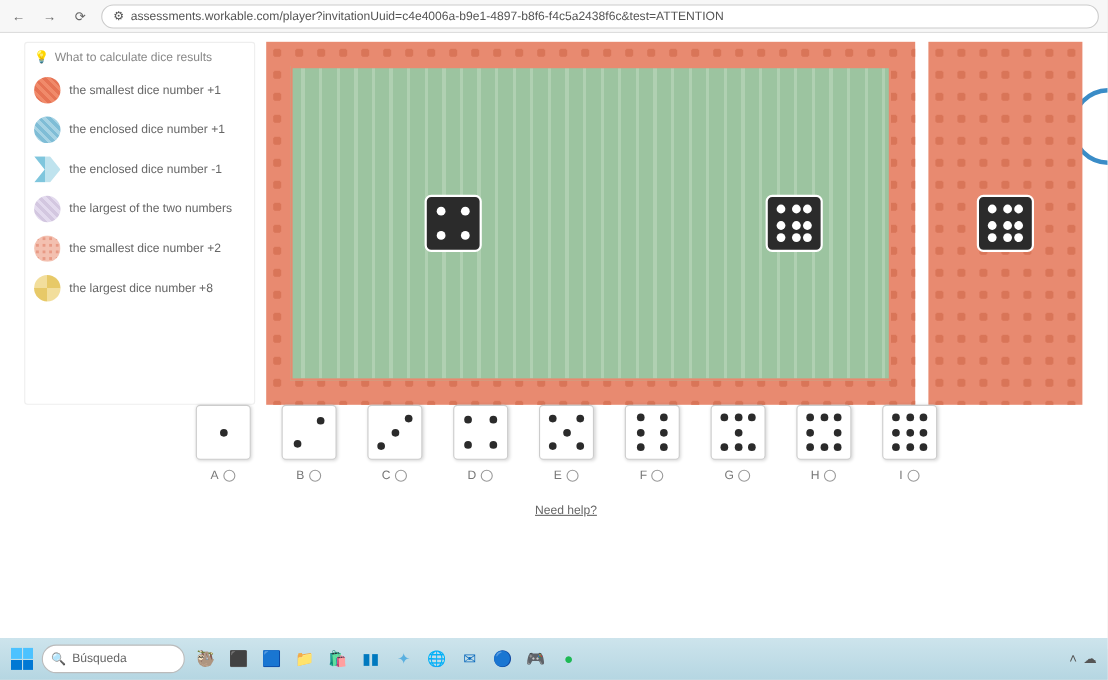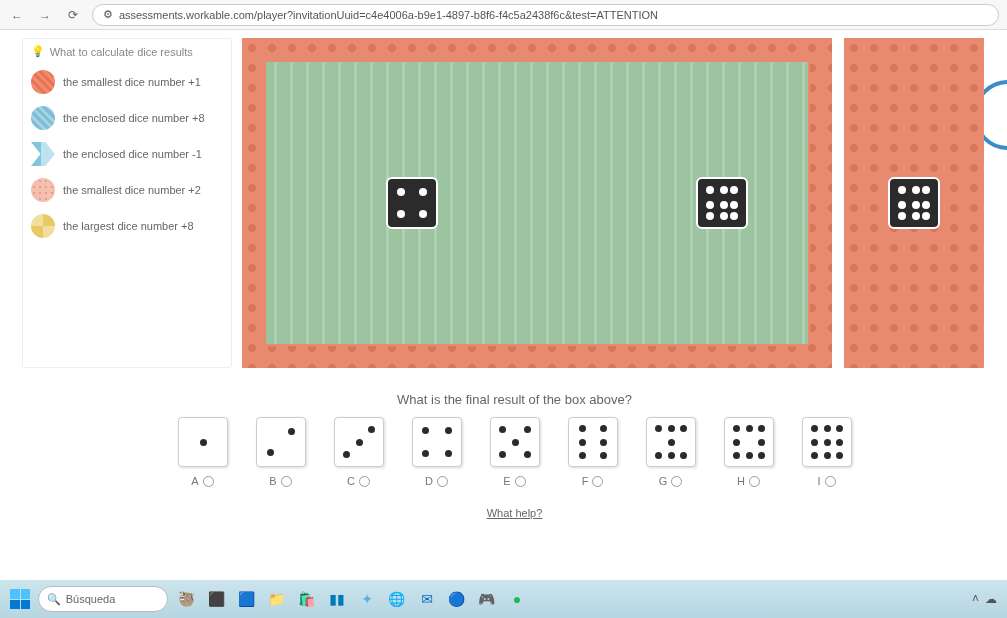--- a/index.html
+++ b/index.html
@@ -74,25 +74,29 @@
       <div class="legend-title">
         <span>💡</span>
         <span>What to calculate dice results</span>
       </div>
       <div class="legend-item">
           <span class="swatch sw-red-diag"></span>
           <span>the smallest dice number +1</span>
         </div>
       <div class="legend-item">
           <span class="swatch sw-blue-diag"></span>
-          <span>the enclosed dice number +8</span>
+          <span>the enclosed dice number +1</span>
         </div>
       <div class="legend-item">
           <span class="swatch sw-blue-chev"></span>
           <span>the enclosed dice number -1</span>
+        </div>
+      <div class="legend-item">
+          <span class="swatch sw-lav-diag"></span>
+          <span>the largest of the two numbers</span>
         </div>
       <div class="legend-item">
           <span class="swatch sw-pink-dots"></span>
           <span>the smallest dice number +2</span>
         </div>
       <div class="legend-item">
           <span class="swatch sw-yel-tri"></span>
           <span>the largest dice number +8</span>
         </div>
     </div>
@@ -128,21 +132,20 @@
             <span class="p" style="top:22px;left:22px;"></span>
             <span class="p" style="top:22px;right:8px;"></span>
             <span class="p" style="bottom:7px;left:8px;"></span>
             <span class="p" style="bottom:7px;left:22px;"></span>
             <span class="p" style="bottom:7px;right:8px;"></span>
         </div>
       </div>
     </div>
   </div>
 
-  <div class="question">What is the final result of the box above?</div>
 
   <div class="answers">
 
     <div class="ans">
       <div class="die-face">
           <span class="d" style="top:21px;left:21px;"></span>
         </div>
       <div class="ans-label">
           <span>A</span>
           <span class="radio"></span>
@@ -259,21 +262,21 @@
           <span class="d" style="bottom:7px;left:21px;"></span>
           <span class="d" style="bottom:7px;right:8px;"></span>
         </div>
       <div class="ans-label">
           <span>I</span>
           <span class="radio"></span>
         </div>
     </div>
   </div>
 
-  <div class="need-help">What help?</div>
+  <div class="need-help">Need help?</div>
 </div>
 
 <div class="taskbar">
   <div class="win-logo">
       <div></div>
       <div></div>
       <div></div>
       <div></div>
     </div>
   <div class="search-box">

